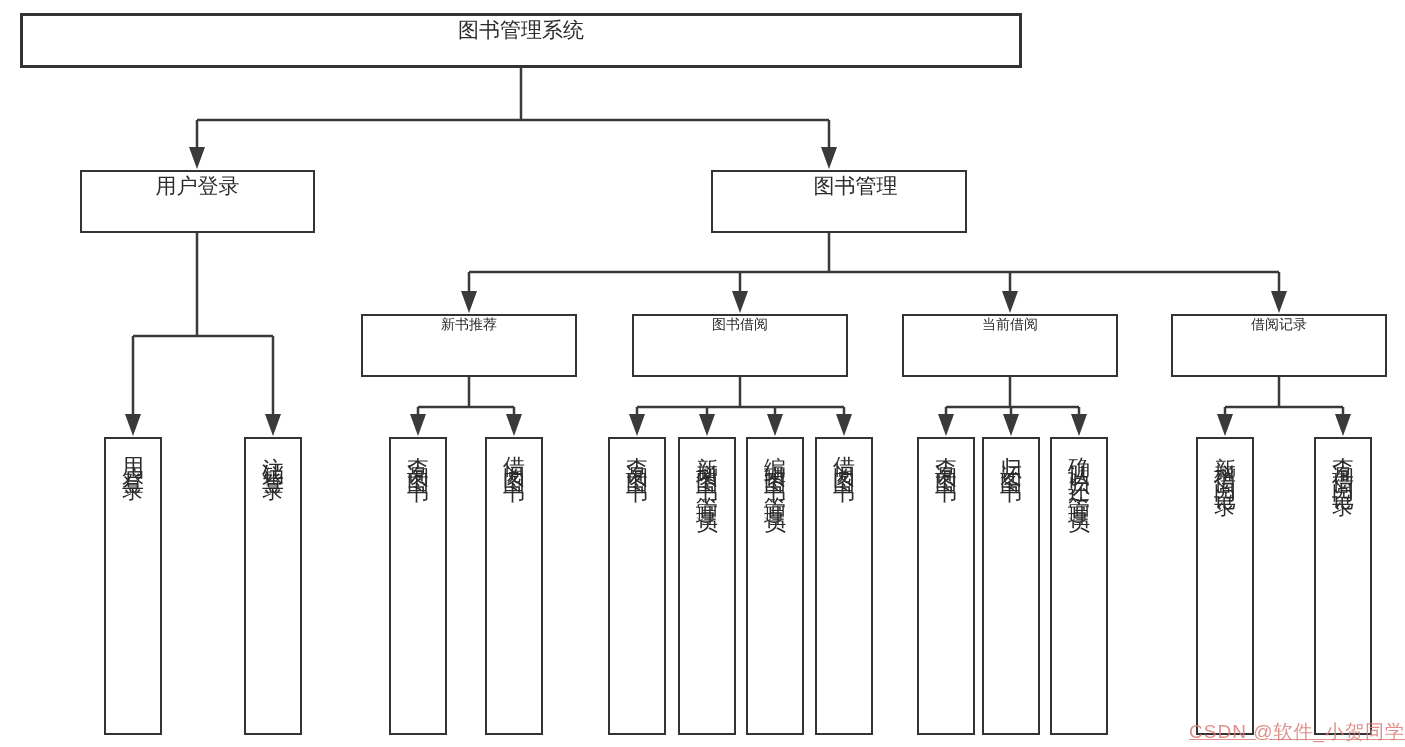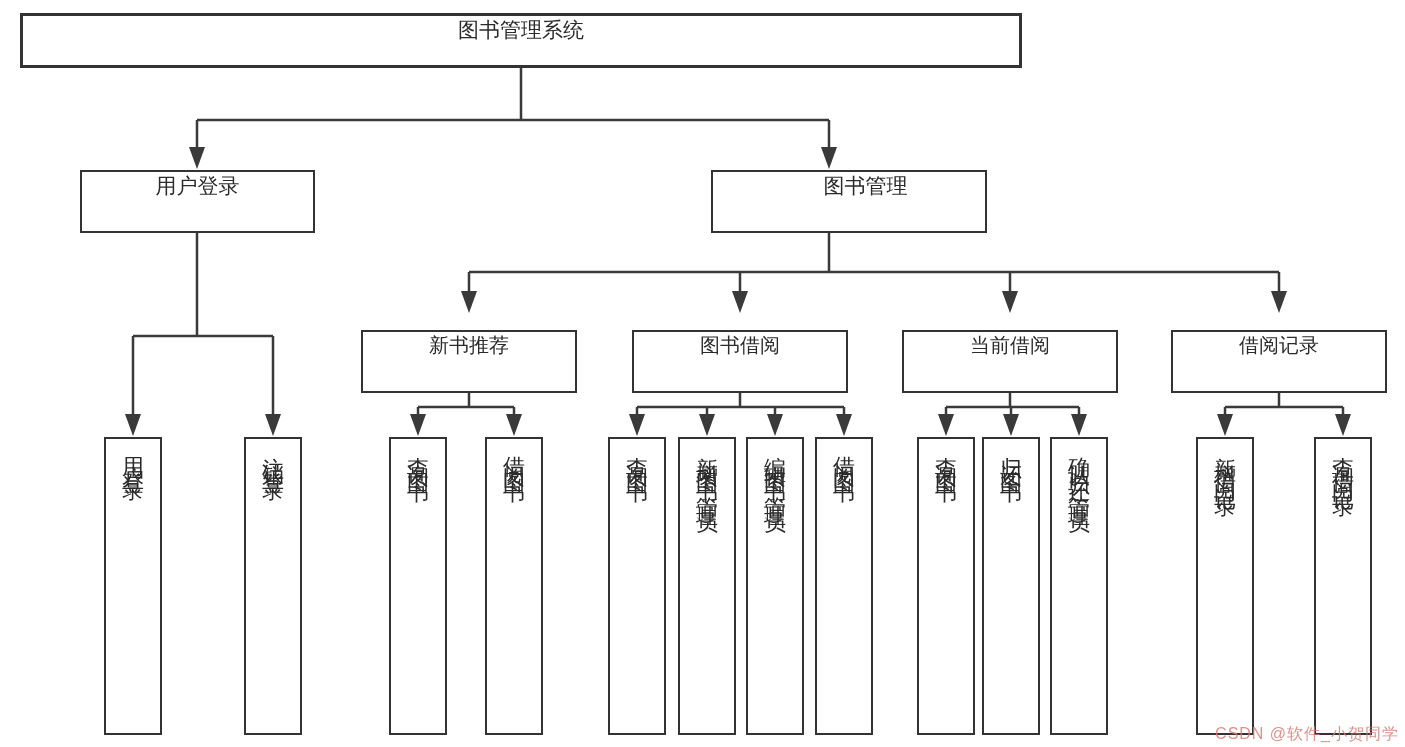--- a/index.html
+++ b/index.html
@@ -29,22 +29,22 @@
     text-align: center;
   }
   .root-box {
     left: 20px; top: 13px;
     width: 1002px; height: 55px;
     border-width: 3px;
     font-size: 21px;
   }
   .l2-box { top: 170px; height: 63px; font-size: 21px; }
   .l2-a { left: 80px;  width: 235px; }
-  .l2-b { left: 711px; width: 276px; padding-left: 33px; }
-  .l3-box { top: 314px; width: 216px; height: 63px; font-size: 20px; margin-top: 16px; }
+  .l2-b { left: 711px; width: 256px; padding-left: 33px; }
+  .l3-box { top: 314px; width: 216px; height: 63px; font-size: 14px; }
   .l3-0 { left: 361px; }
   .l3-1 { left: 632px; }
   .l3-2 { left: 902px; }
   .l3-3 { left: 1171px; }
   .leaf {
     top: 437px;
     width: 58px; height: 298px;
   }
   .vtext {
     writing-mode: vertical-rl;
@@ -63,25 +63,26 @@
   .lf-5  { left: 678px; }
   .lf-6  { left: 746px; }
   .lf-7  { left: 815px; }
   .lf-8  { left: 917px; }
   .lf-9  { left: 982px; }
   .lf-10 { left: 1050px; }
   .lf-11 { left: 1196px; }
   .lf-12 { left: 1314px; }
   .watermark {
     position: absolute;
-    right: 6px;
+    right: 0;
     bottom: 2px;
-    font-size: 16px;
+    font-size: 19px;
     letter-spacing: 1px;
     color: rgba(217, 125, 118, 0.85);
+    text-decoration: underline;
   }
 </style>
 </head>
 <body>
 
 <div id="canvas">
 
   <svg id="wires" viewBox="0 0 1405 747" xmlns="http://www.w3.org/2000/svg">
       <path d="M521,66 V120 M197,120 H829 M197,120 V148 M829,120 V148" fill="none" stroke="#3a3a3a" stroke-width="2.5"></path>
       <polygon points="189,147 205,147 197,169" fill="#3a3a3a"></polygon>

